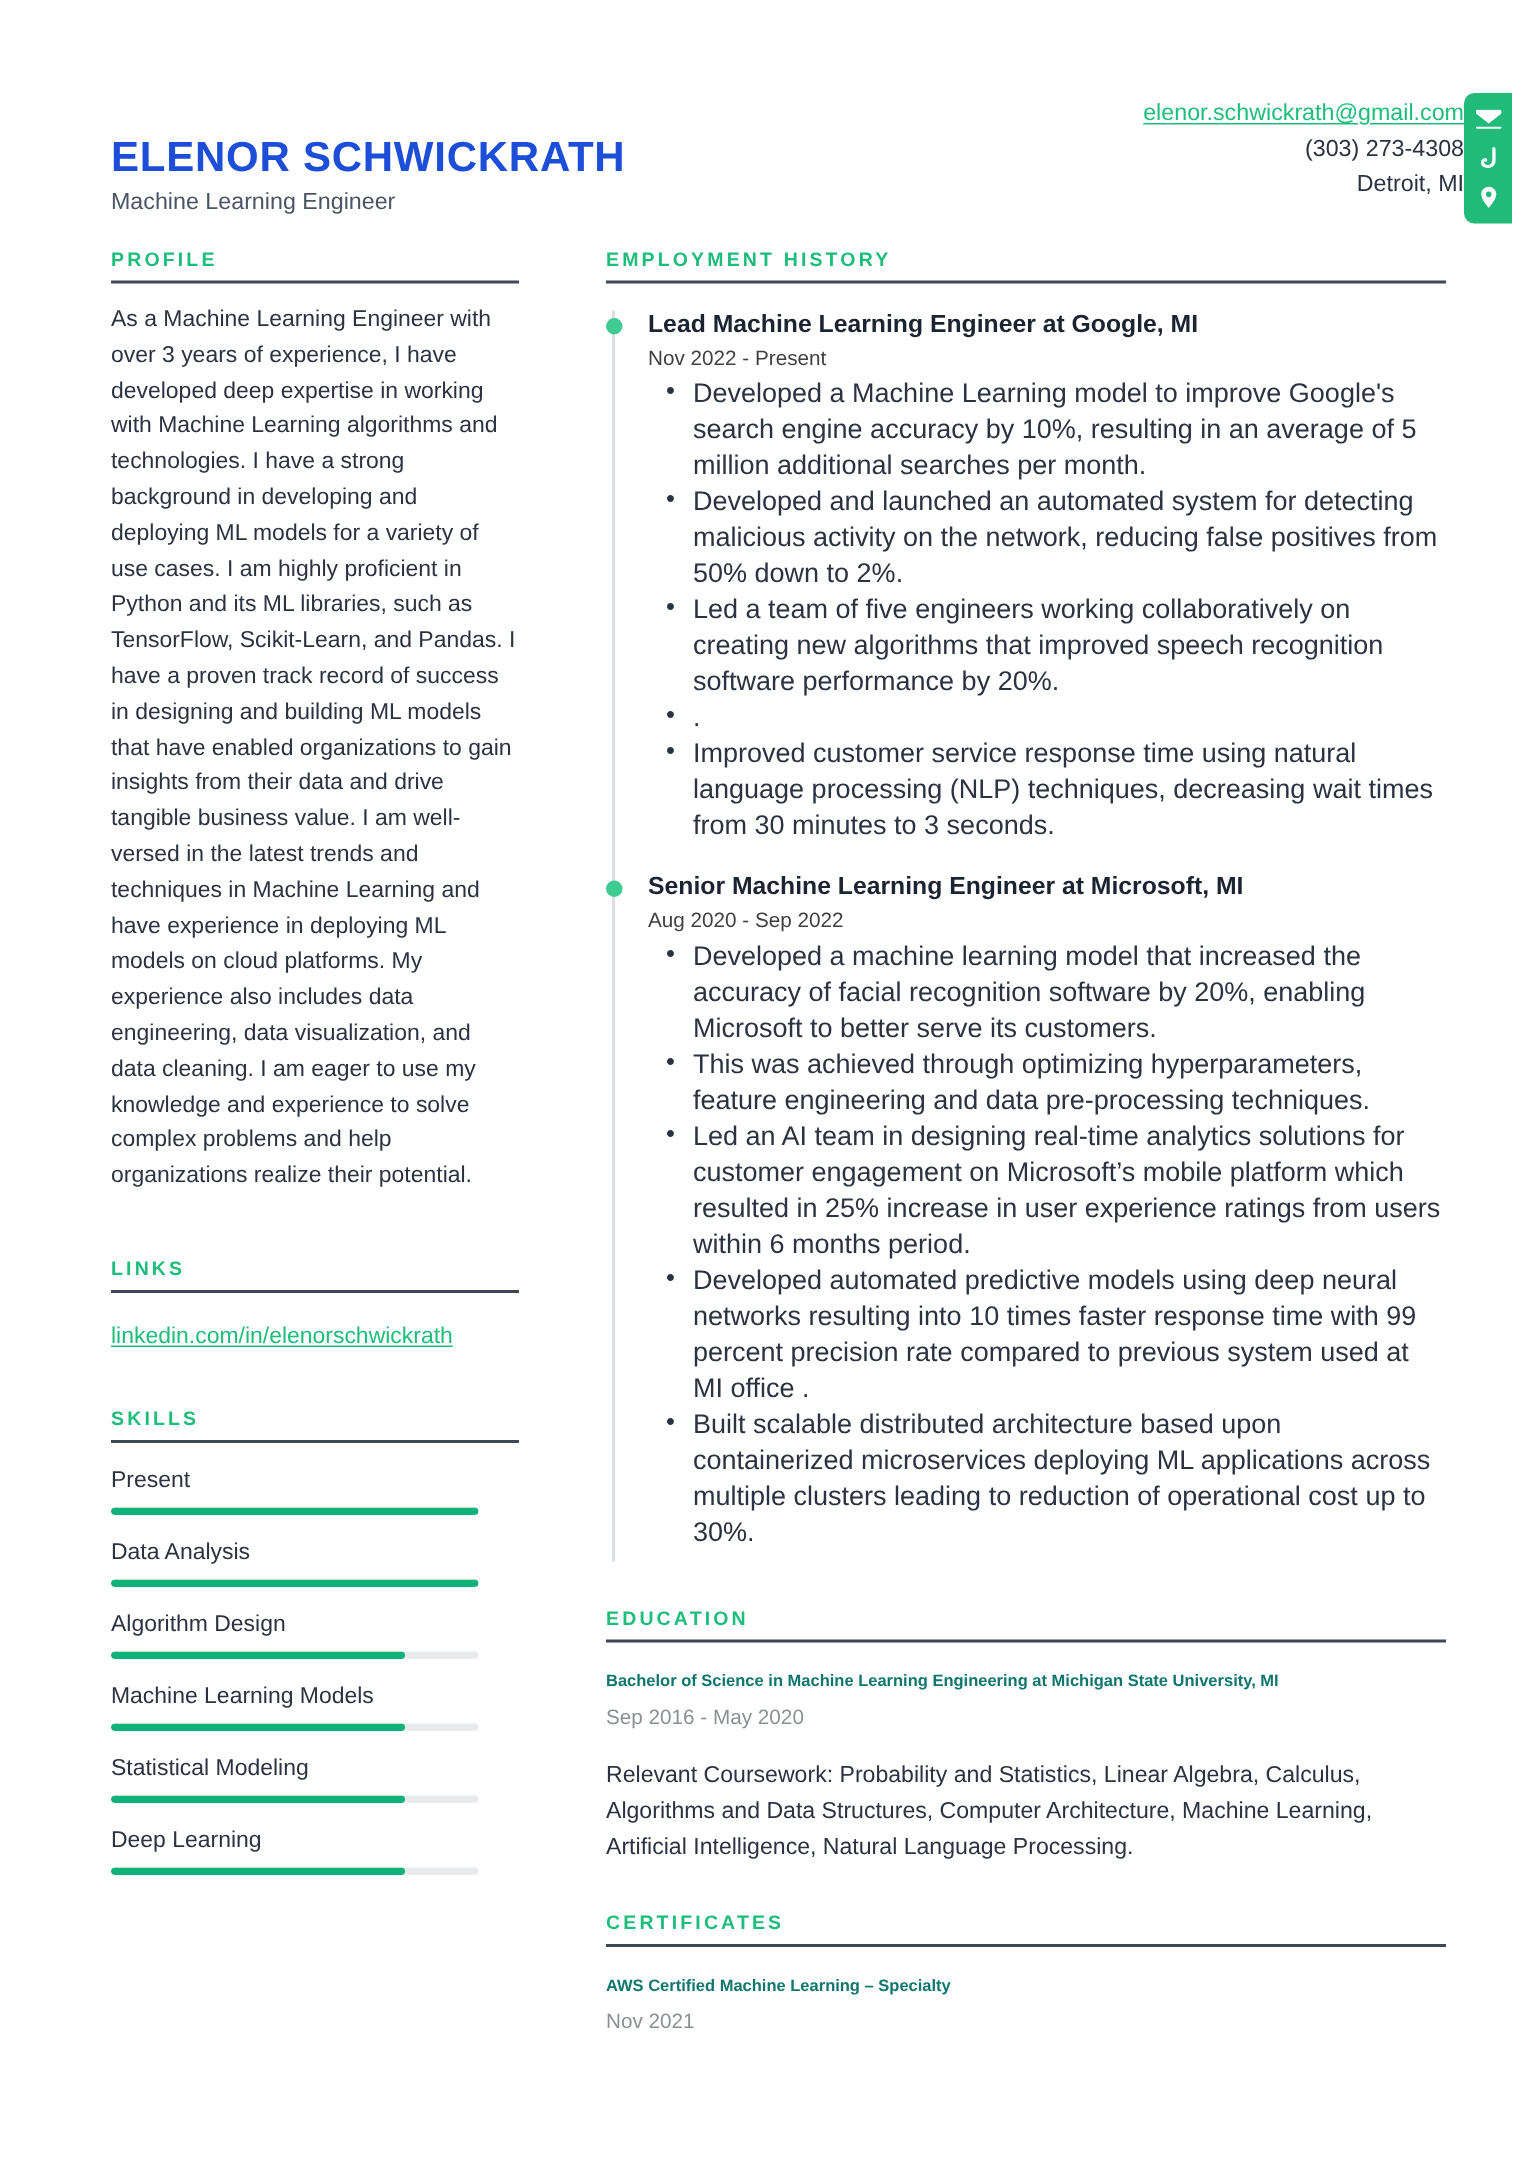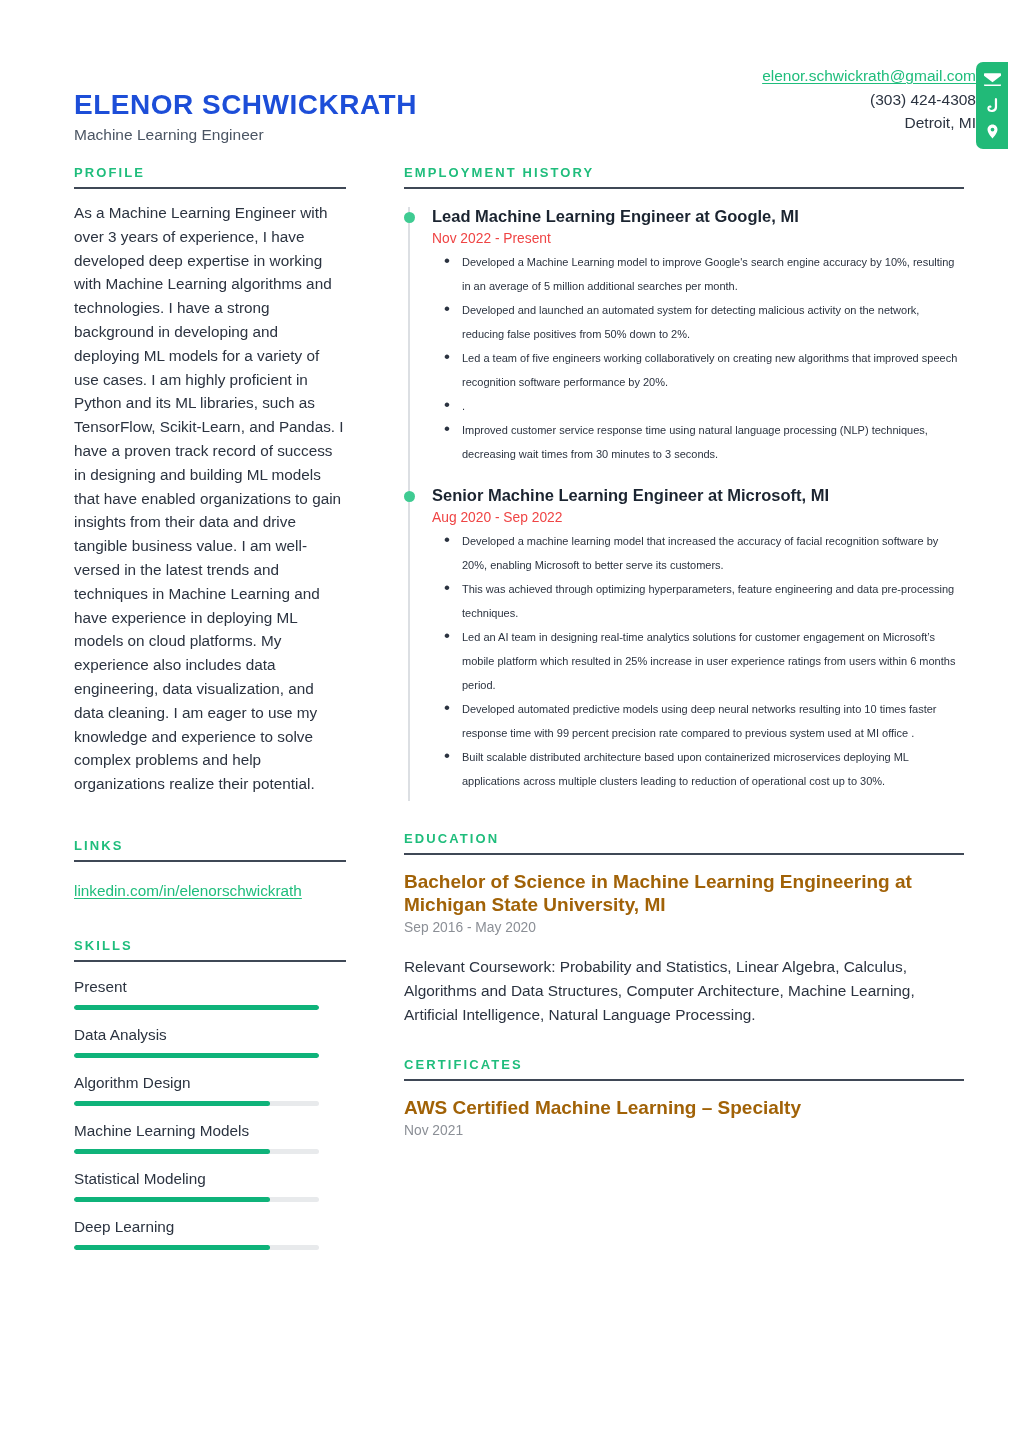--- a/index.html
+++ b/index.html
@@ -170,52 +170,52 @@
     background: #3FCB92;
   }
   .job-heading {
     font-size: 16.5px;
     font-weight: bold;
     color: #1b2430;
     line-height: 22px;
   }
   .job-dates {
     font-size: 13.8px;
-    color: #ef4444;
+    color: #404040;
     margin-top: 4px;
     margin-bottom: 4px;
   }
   .bullets {
     list-style: none;
     margin-top: 3px;
   }
   .bullets li {
     position: relative;
-    font-size: 11px;
+    font-size: 18px;
     line-height: 24px;
     color: #2b3340;
     padding-left: 30px;
     margin-bottom: 0px;
   }
   .bullets li::before {
     content: "\2022";
     position: absolute;
     left: 12px;
     top: -1px;
     font-size: 17px;
     color: #2b3340;
   }
   .job + .job { margin-top: 10px; }
 
   
   .entry { margin-top: 15px; }
   .entry-heading {
-    font-size: 19px;
+    font-size: 11px;
     font-weight: bold;
-    color: #a16207;
+    color: #0f766e;
     line-height: 23px;
   }
   .entry-dates {
     font-size: 13.8px;
     color: #8b8f96;
     margin-top: 4px;
   }
   .entry-body {
     font-size: 15.4px;
     line-height: 24px;
@@ -232,21 +232,21 @@
 <div class="header">
 
   <div class="name-block">
     <div class="full-name">ELENOR SCHWICKRATH</div>
     <div class="job-title">Machine Learning Engineer</div>
   </div>
 
   <div class="contact-block">
     <div class="contact-lines">
       <div class="contact-line email">elenor.schwickrath@gmail.com</div>
-      <div class="contact-line">(303) 424-4308</div>
+      <div class="contact-line">(303) 273-4308</div>
       <div class="contact-line">Detroit, MI</div>
     </div>
     <div class="icon-rail">
       <span class="ico">
         <svg viewBox="0 0 24 18" width="17" height="13">
             <path d="M1 0h22a1 1 0 0 1 1 1v16a1 1 0 0 1-1 1H1a1 1 0 0 1-1-1V1a1 1 0 0 1 1-1zm11 9.8L2.2 2.2h19.6L12 9.8zM0 3.6V16h24V3.6l-12 9.3L0 3.6z"></path>
           </svg>
       </span>
       <span class="ico">
         <svg viewBox="0 0 24 24" width="16" height="16">

